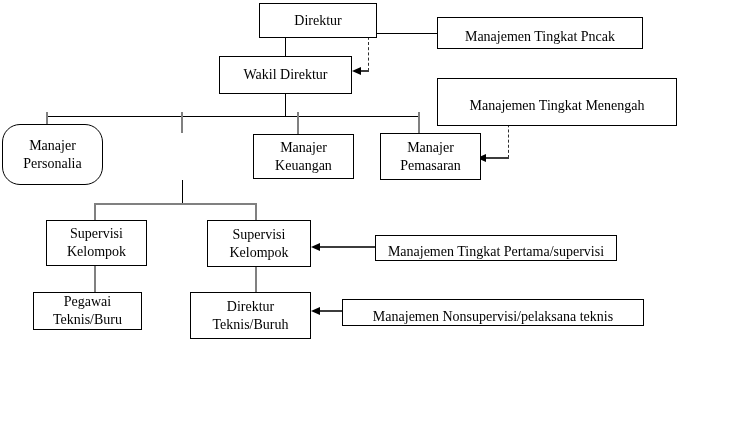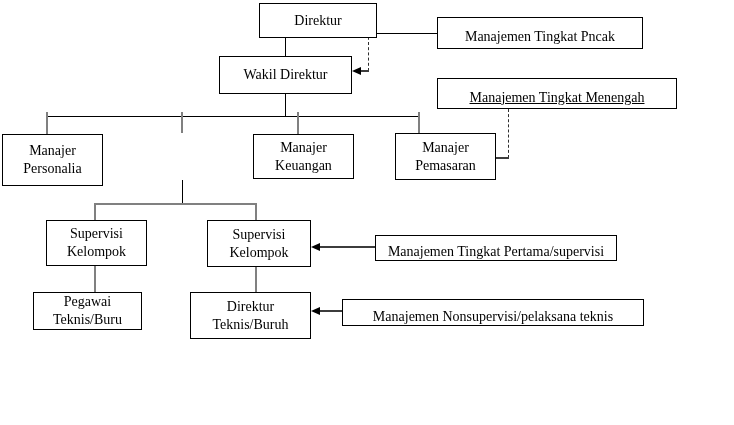--- a/index.html
+++ b/index.html
@@ -89,30 +89,30 @@
   <div class="arrowhead-left" style="left:311px; top:307px;"></div>
 
   <div class="node" style="left:231px; top:3px; width:118px; height:35px;margin-left:28px;">
     <span>Direktur</span>
   </div>
 
   <div class="node" style="left:219px; top:56px; width:133px; height:38px;">
     <span>Wakil Direktur</span>
   </div>
 
-  <div class="node" style="left:2px; top:134px; width:101px; height:52px;">
+  <div class="node" style="left:2px; top:124px; width:101px; height:61px;border-radius:18px;">
     <span>Manajer Personalia</span>
   </div>
 
 
   <div class="node" style="left:253px; top:134px; width:101px; height:45px;">
     <span>Manajer Keuangan</span>
   </div>
 
-  <div class="node" style="left:395px; top:133px; width:101px; height:47px;">
+  <div class="node" style="left:380px; top:133px; width:101px; height:47px;">
     <span>Manajer Pemasaran</span>
   </div>
 
   <div class="node" style="left:46px; top:220px; width:101px; height:46px;">
     <span>Supervisi Kelompok</span>
   </div>
 
   <div class="node" style="left:207px; top:220px; width:104px; height:47px;">
     <span>Supervisi Kelompok</span>
   </div>
@@ -122,21 +122,21 @@
   </div>
 
   <div class="node" style="left:190px; top:292px; width:121px; height:47px;">
     <span>Direktur Teknis/Buruh</span>
   </div>
 
   <div class="annot" style="left:437px; top:17px; width:206px; height:32px;">
     <span>Manajemen Tingkat Pncak</span>
   </div>
 
-  <div class="annot" style="left:437px; top:78px; width:240px; height:31px;text-decoration:underline;">
+  <div class="annot" style="left:437px; top:78px; width:240px; height:48px;">
     <span>Manajemen Tingkat Menengah</span>
   </div>
 
   <div class="annot" style="left:375px; top:235px; width:242px; height:26px;">
     <span>Manajemen Tingkat Pertama/supervisi</span>
   </div>
 
   <div class="annot" style="left:342px; top:299px; width:302px; height:27px;">
     <span>Manajemen Nonsupervisi/pelaksana teknis</span>
   </div>

